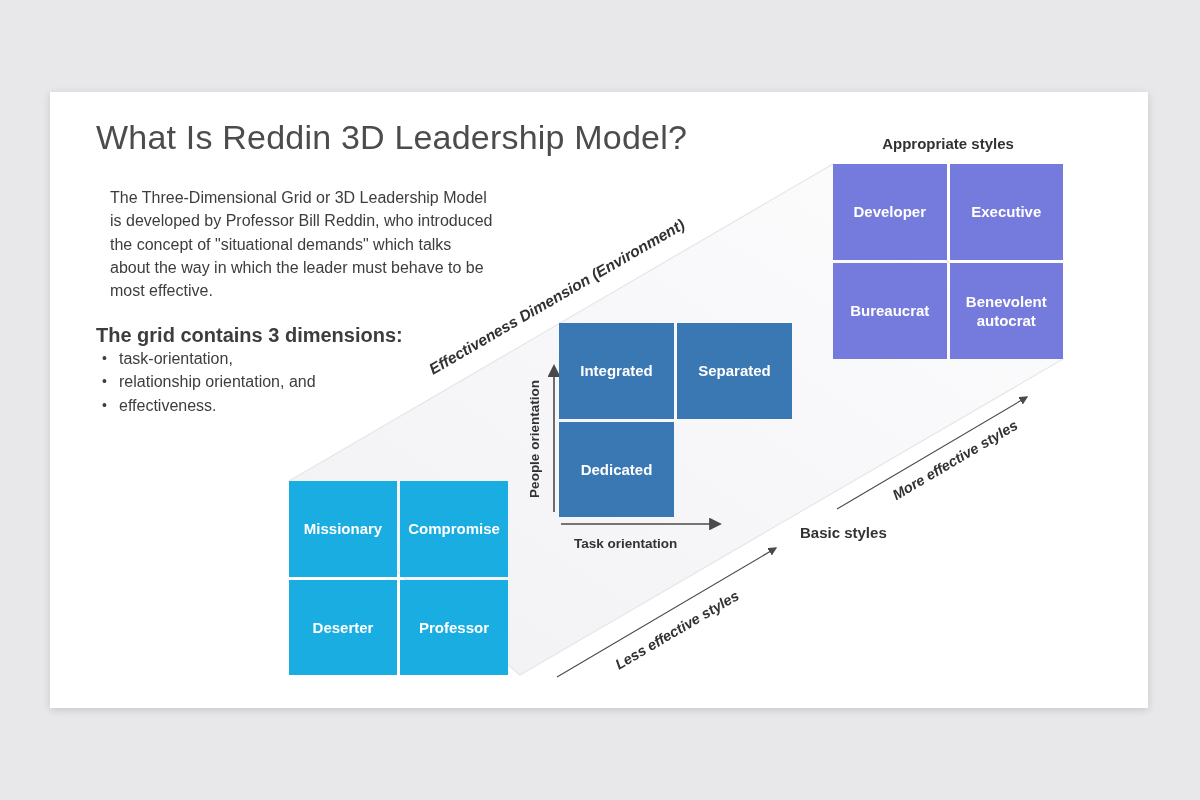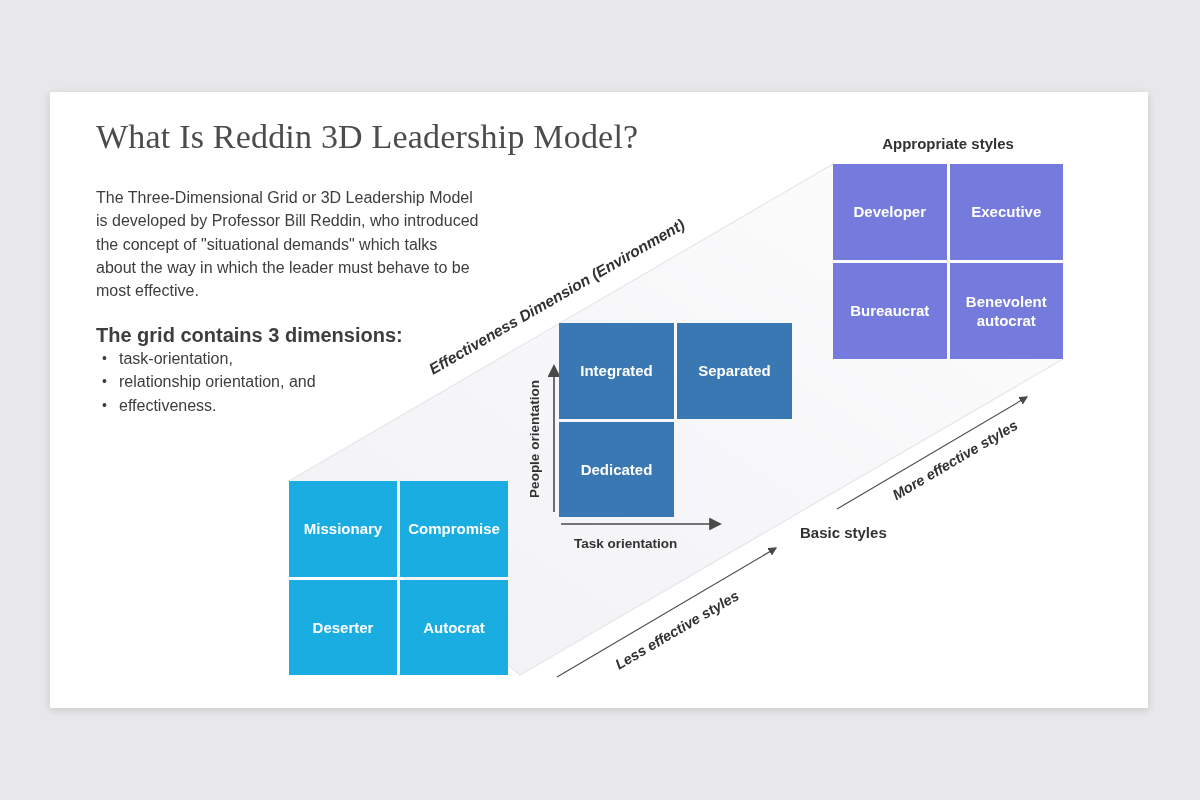--- a/index.html
+++ b/index.html
@@ -14,28 +14,28 @@
   .card {
     position: absolute; left: 50px; top: 92px;
     width: 1098px; height: 616px;
     background: var(--card-bg, #ffffff);
     box-shadow: 0 2px 8px rgba(0,0,0,0.14);
   }
   .title {
     position: absolute; left: 46px; top: 26px;
     font-size: 34px; font-weight: 400;
     color: var(--title-text, #4c4c4c);
-    letter-spacing: 0.2px; white-space: nowrap; font-family: Liberation Serif, serif;
+    letter-spacing: 0.2px; white-space: nowrap;
   }
   .intro {
     position: absolute; left: 46px; top: 94px;
     font-size: 16px; line-height: 23.3px;
     color: var(--body-text, #3d3d3d);
   }
-  .intro div { white-space: nowrap; }
+  .intro div { white-space: nowrap; margin-left: 14px; }
   .dim-heading {
     position: absolute; left: 46px; top: 232px;
     font-size: 20px; font-weight: 700;
     color: var(--body-text, #3d3d3d); white-space: nowrap;
   }
   .bullets { position: absolute; left: 46px; top: 255px; font-size: 16px; line-height: 23.3px; color: var(--body-text, #3d3d3d); }
   .bullet-row { display: flex; }
   .bullet-dot { width: 23px; text-align: left; padding-left: 6px; font-size: 14px; }
   .bullet-text { white-space: nowrap; }
 
@@ -133,21 +133,21 @@
       <line x1="504" y1="420" x2="504" y2="274" style="stroke: var(--arrow, #4a4a4a)" stroke-width="1.6" marker-end="url(#ah)"></line>
       <line x1="511" y1="432" x2="670" y2="432" style="stroke: var(--arrow, #4a4a4a)" stroke-width="1.6" marker-end="url(#ah)"></line>
       <line x1="507" y1="585" x2="726" y2="456" style="stroke: var(--arrow, #4a4a4a)" stroke-width="1.1" marker-end="url(#ah)"></line>
       <line x1="787" y1="417" x2="977" y2="305" style="stroke: var(--arrow, #4a4a4a)" stroke-width="1.1" marker-end="url(#ah)"></line>
     </svg>
 
     <div class="grid2x2 g-inappropriate">
       <div class="cell">Missionary</div>
       <div class="cell">Compromise</div>
       <div class="cell">Deserter</div>
-      <div class="cell">Autocrat</div>
+      <div class="cell">Professor</div>
     </div>
 
     <div class="grid2x2 g-basic">
       <div class="cell">Integrated</div>
       <div class="cell">Separated</div>
       <div class="cell">Dedicated</div>
     </div>
 
     <div class="grid2x2 g-appropriate">
       <div class="cell">Developer</div>

